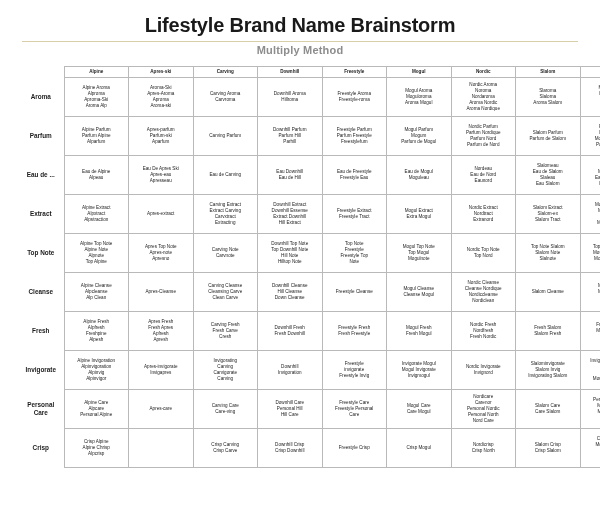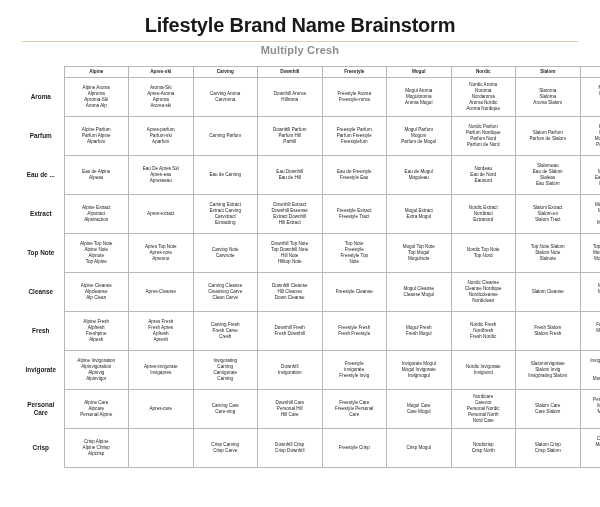--- a/index.html
+++ b/index.html
@@ -95,21 +95,21 @@
   }
 </style>
 </head>
 <body>
 
 <div class="page">
 
   <div class="header">
     <div class="title">Lifestyle Brand Name Brainstorm</div>
     <div class="rule"></div>
-    <div class="subtitle">Multiply Cresh</div>
+    <div class="subtitle">Multiply Method</div>
   </div>
 
   <div class="table-wrap">
     <table class="grid">
       <colgroup>
         <col class="rowhead">
         <col class="datacol">
           <col class="datacol">
           <col class="datacol">
         <col class="datacol">

